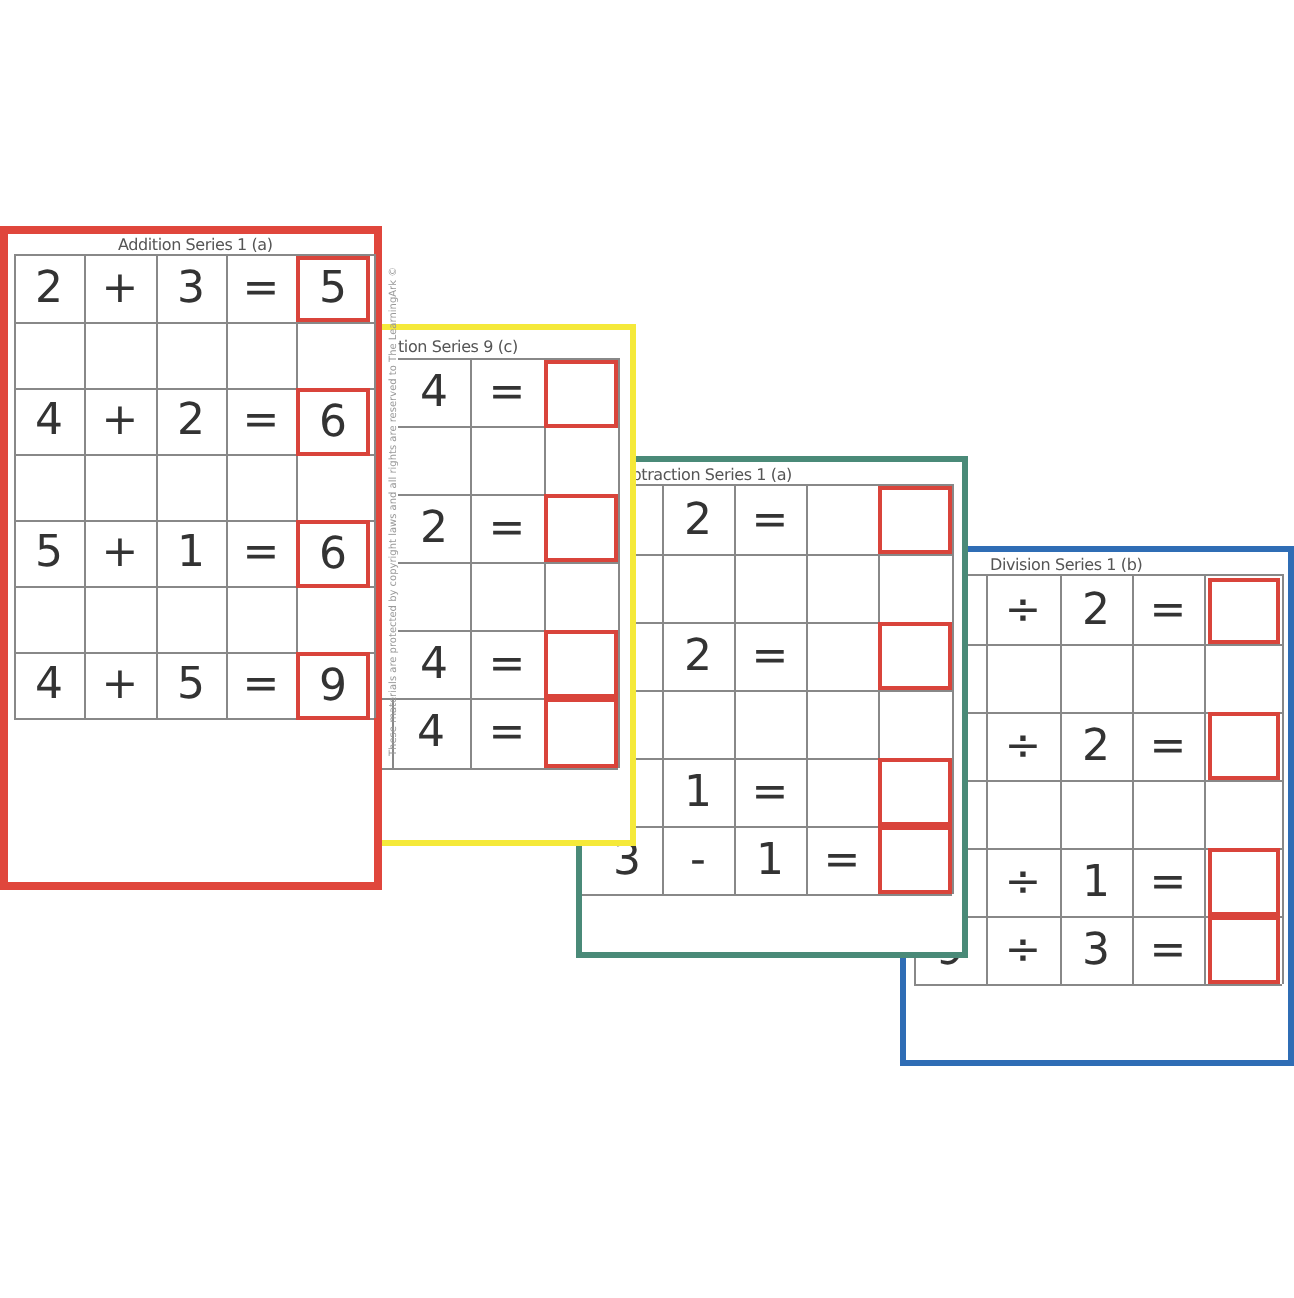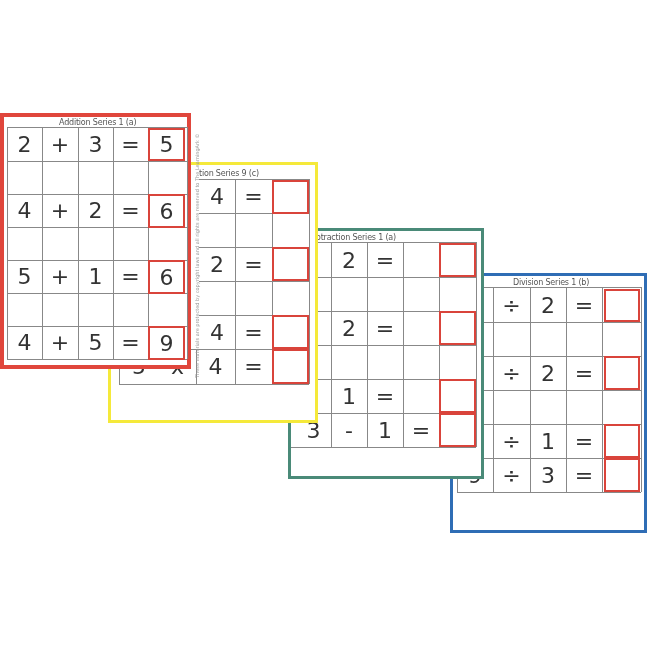--- a/index.html
+++ b/index.html
@@ -9,21 +9,21 @@
   .ans{position:absolute;border:2px solid #d9443b;box-sizing:border-box;display:flex;align-items:center;justify-content:center;font-size:22px;color:#333;background:transparent;}
   .copy{position:absolute;font-size:5px;color:#999;white-space:nowrap;transform-origin:left top;transform:rotate(-90deg);}
   .cell{position:absolute;display:flex;align-items:center;justify-content:center;font-size:22px;color:#333;}
   .hl{position:absolute;background:#888;height:1px;}
   .vl{position:absolute;background:#888;width:1px;}
 </style>
 </head>
 <body>
 
 <div class="card" style="left:450px;top:273px;width:197px;height:260px;border:3px solid #2f6db5;border-top:3px solid #2f6db5;z-index:1;">
-  <div class="card-title" style="left:60px;top:2px;">Division Series 1 (b)</div>
+  <div class="card-title" style="left:42px;top:2px;">Division Series 1 (b)</div>
 
   <div class="hl" style="left:30px;top:11px;width:158px;"></div>
   <div class="hl" style="left:0;top:46px;width:188px;"></div>
   <div class="hl" style="left:0;top:80px;width:188px;"></div>
   <div class="hl" style="left:0;top:114px;width:188px;"></div>
   <div class="hl" style="left:0;top:148px;width:188px;"></div>
   <div class="hl" style="left:4px;top:182px;width:184px;"></div>
   <div class="hl" style="left:4px;top:216px;width:184px;"></div>
   <div class="vl" style="left:4px;top:182px;height:34px;"></div>
   <div class="vl" style="left:40px;top:11px;height:205px;"></div>
@@ -117,21 +117,21 @@
   <div class="cell" style="left:124px;top:150px;width:37px;height:34px;">=</div>
   <div class="ans" style="left:161px;top:150px;width:37px;height:34px;"></div>
 
   <div class="cell" style="left:8px;top:184px;width:40px;height:35px;">5</div>
   <div class="cell" style="left:48px;top:184px;width:37px;height:35px;">x</div>
   <div class="cell" style="left:85px;top:184px;width:39px;height:35px;">4</div>
   <div class="cell" style="left:124px;top:184px;width:37px;height:35px;">=</div>
   <div class="ans" style="left:161px;top:184px;width:37px;height:35px;"></div>
 </div>
 
-<div class="card" style="left:0px;top:113px;width:191px;height:256px;border:4px solid #e0463c;z-index:4;">
+<div class="card" style="left:0px;top:113px;width:191px;height:332px;border:4px solid #e0463c;z-index:4;">
   <div class="card-title" style="left:55px;top:1px;">Addition Series 1 (a)</div>
   <div class="hl" style="left:3px;top:10px;width:180px;"></div>
   <div class="hl" style="left:3px;top:44px;width:180px;"></div>
   <div class="hl" style="left:3px;top:77px;width:180px;"></div>
   <div class="hl" style="left:3px;top:110px;width:180px;"></div>
   <div class="hl" style="left:3px;top:143px;width:180px;"></div>
   <div class="hl" style="left:3px;top:176px;width:180px;"></div>
   <div class="hl" style="left:3px;top:209px;width:180px;"></div>
   <div class="hl" style="left:3px;top:242px;width:180px;"></div>
   <div class="vl" style="left:3px;top:10px;height:232px;"></div>

